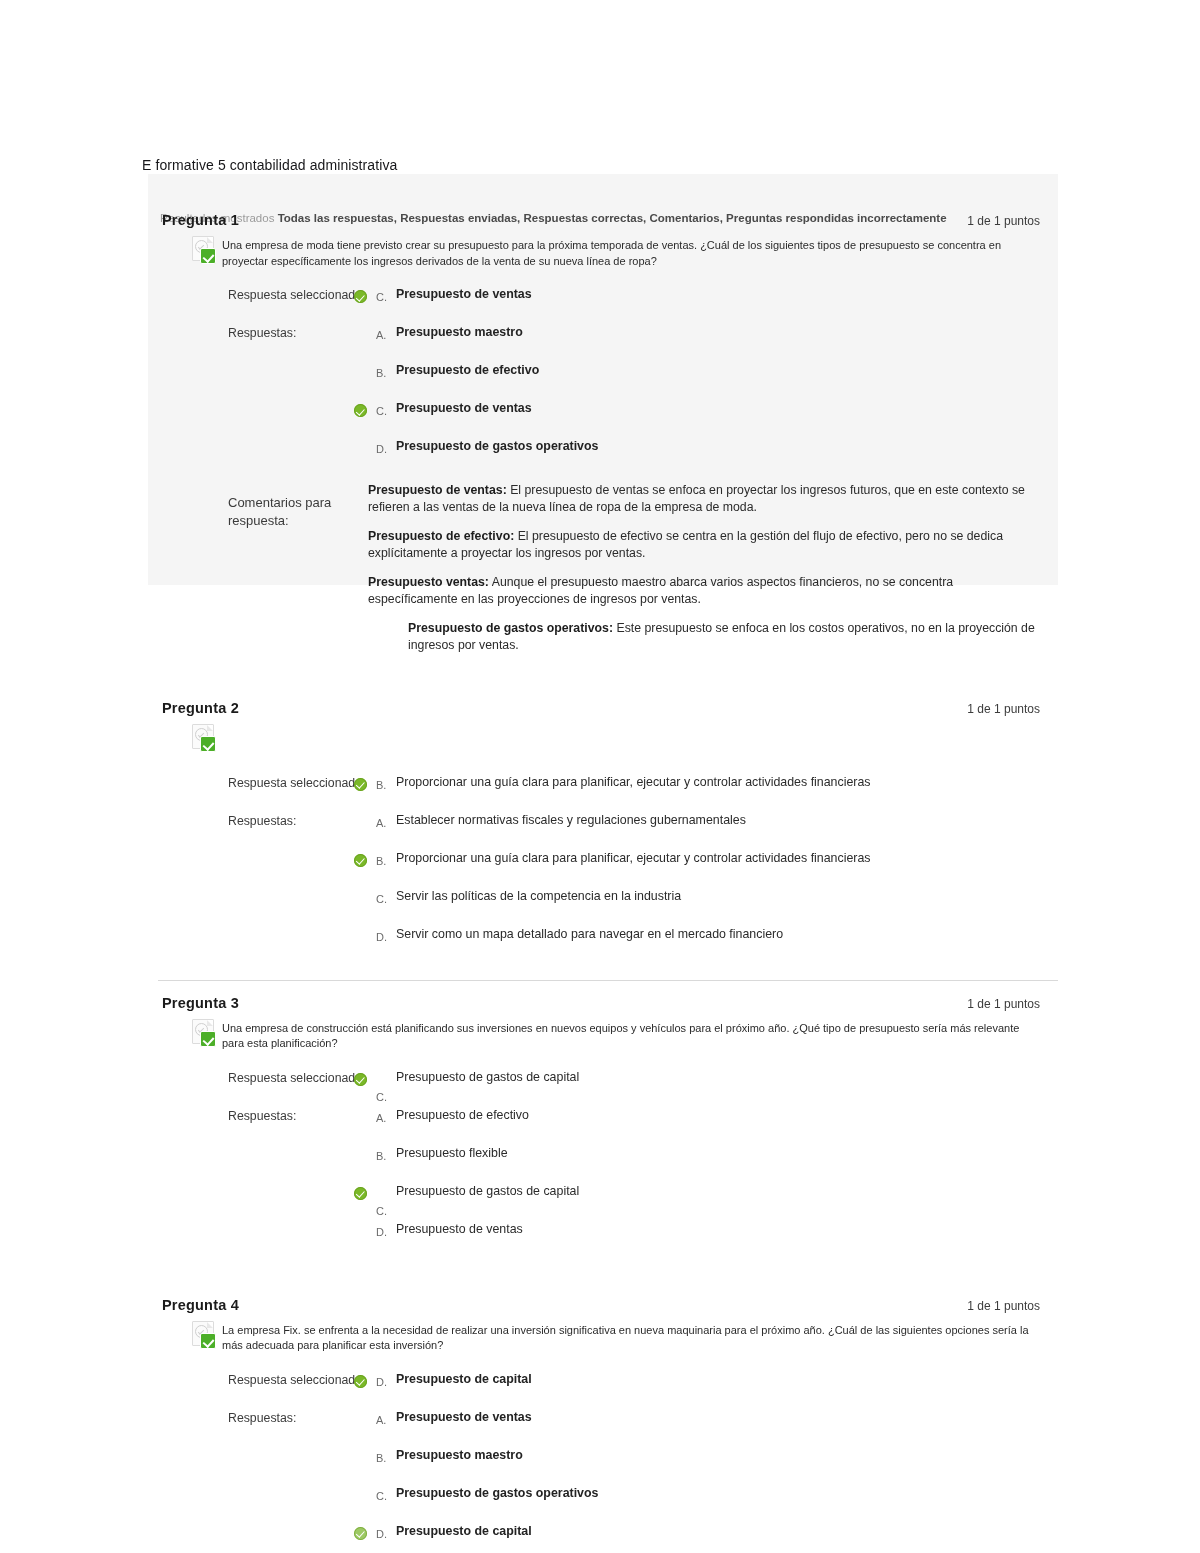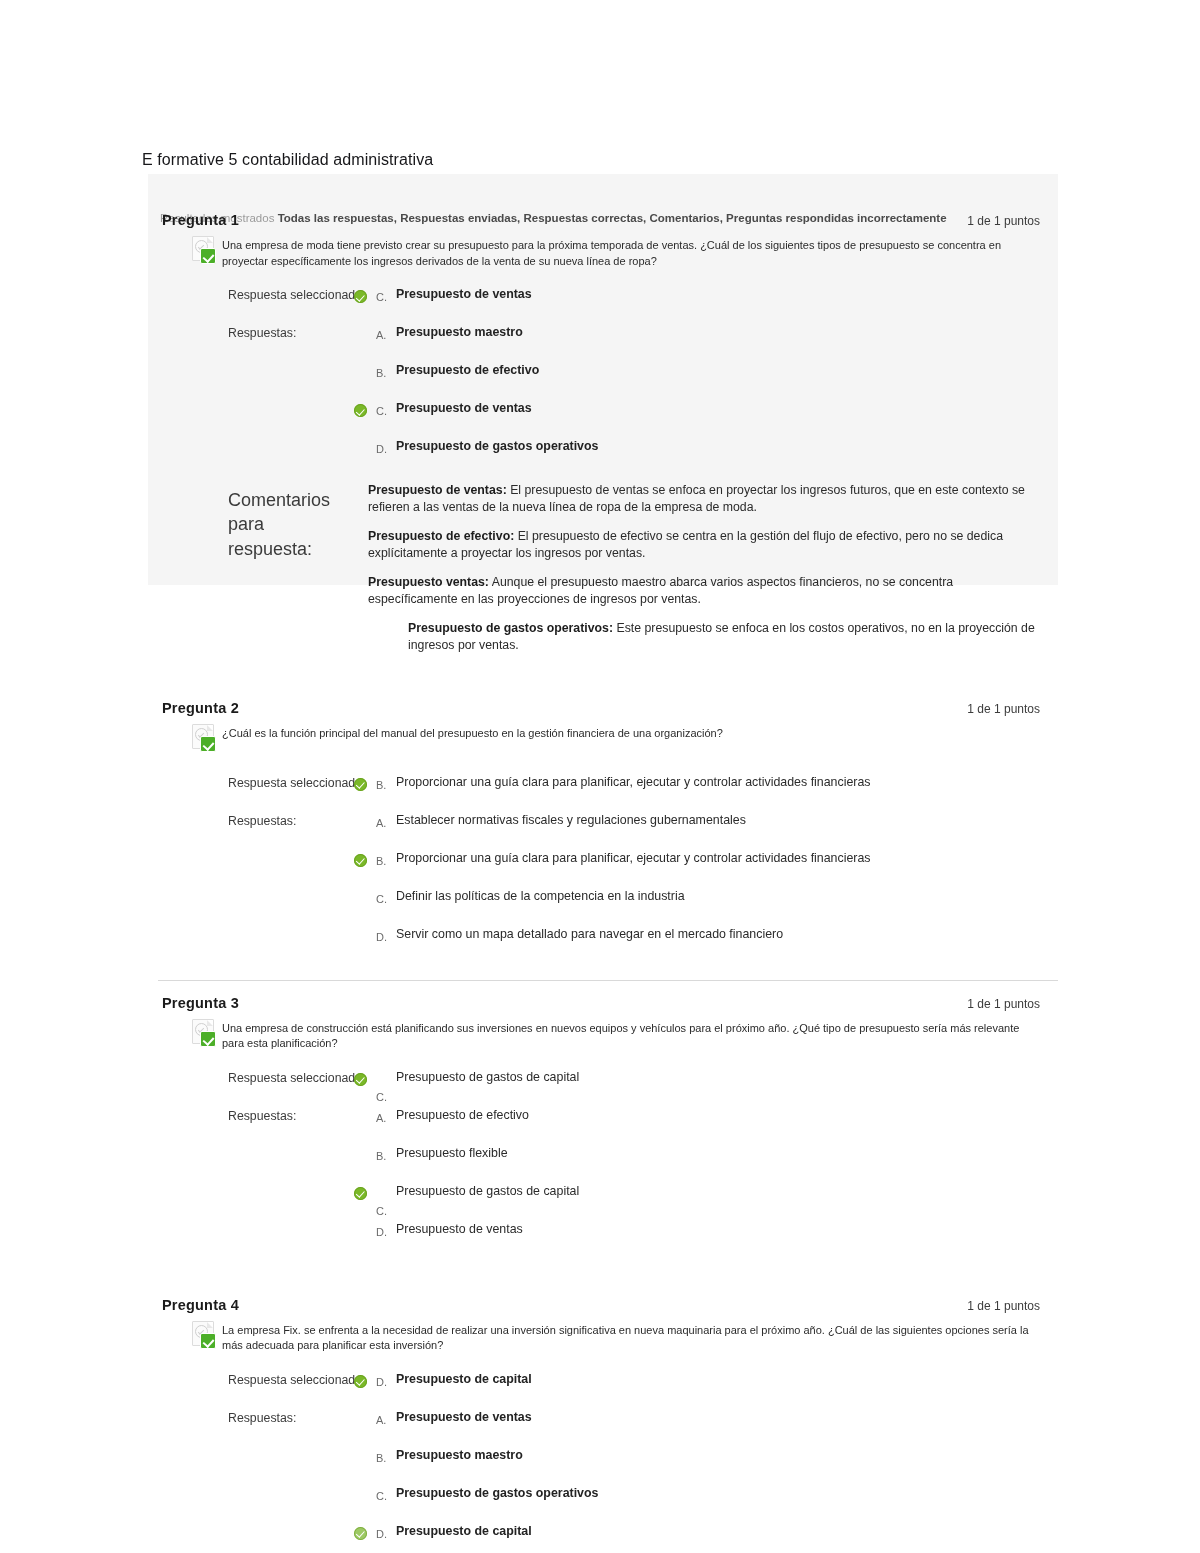--- a/index.html
+++ b/index.html
@@ -15,22 +15,22 @@
     position: relative;
     font-family: "Liberation Sans", sans-serif;
     color: #1a1a1a;
     overflow: hidden;
   }
 
   
   .doc-title {
     position: absolute;
     left: 142px;
-    top: 151px;
-    font-size: 16px;
+    top: 157px;
+    font-size: 14px;
     font-weight: 400;
     color: #17171a;
     letter-spacing: .1px;
     white-space: nowrap;
   }
 
   
   .shot {
     position: absolute;
     left: 148px;
@@ -243,23 +243,23 @@
   
   .feedback {
     position: relative;
     margin-top: 18px;
     padding-left: 220px;
     padding-right: 18px;
   }
   .feedback .flabel {
     position: absolute;
     left: 80px;
-    top: 6px;
+    top: 12px;
     width: 120px;
-    font-size: 18px;
+    font-size: 13px;
     line-height: 1.35;
     color: #3b3b3b;
   }
   .feedback p {
     margin: 0 0 11px 0;
     font-size: 12.3px;
     line-height: 1.42;
     color: #2b2b2b;
   }
   .feedback p:last-child { margin-bottom: 0; margin-left: 40px; }
@@ -357,21 +357,20 @@
       <span class="qtitle">Pregunta 2</span>
       <span class="qpoints">1 de 1 puntos</span>
     </div>
 
     <div class="stem">
       <span class="q-icon">
    <span class="page"></span>
               <span class="glyph"></span>
               <span class="badge"></span>
             </span>
-      <div class="stem-text">¿Cuál es la función principal del manual del presupuesto en la gestión financiera de una organización?</div>
     </div>
 
     <div class="answers">
       <div class="arow">
         <span class="alabel">Respuesta seleccionada:</span>
         <div class="opt">
       <span class="check"></span>
       <span class="letter">B.</span>
       <span class="otext">Proporcionar una guía clara para planificar, ejecutar y controlar actividades financieras</span>
     </div>
@@ -386,21 +385,21 @@
       <span class="otext">Establecer normativas fiscales y regulaciones gubernamentales</span>
     </div>
                 <div class="opt">
       <span class="check"></span>
       <span class="letter">B.</span>
       <span class="otext">Proporcionar una guía clara para planificar, ejecutar y controlar actividades financieras</span>
     </div>
                 <div class="opt">
       
       <span class="letter">C.</span>
-      <span class="otext">Definir las políticas de la competencia en la industria</span>
+      <span class="otext">Servir las políticas de la competencia en la industria</span>
     </div>
                 <div class="opt">
       
       <span class="letter">D.</span>
       <span class="otext">Servir como un mapa detallado para navegar en el mercado financiero</span>
     </div>
         </div>
       </div>
     </div>
 

